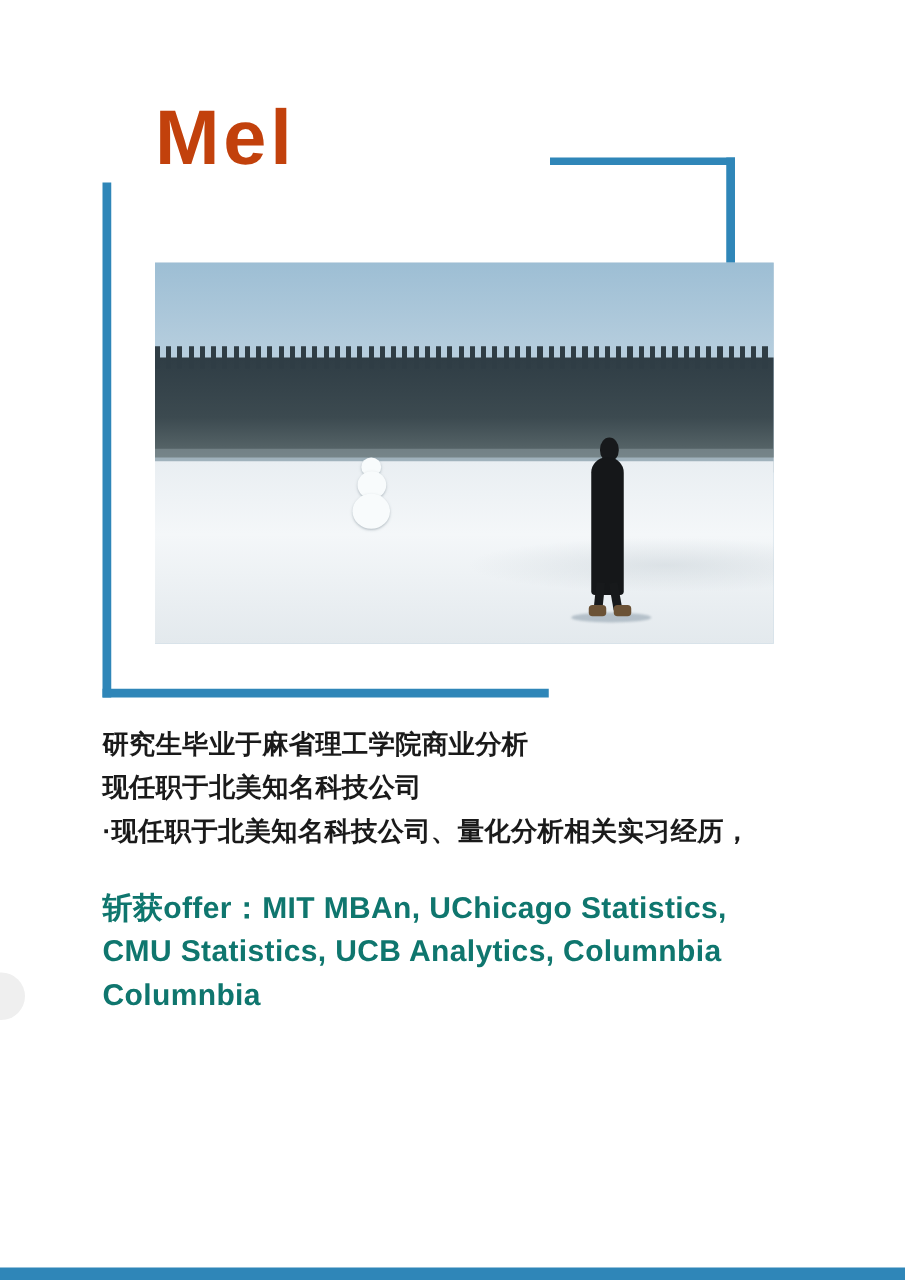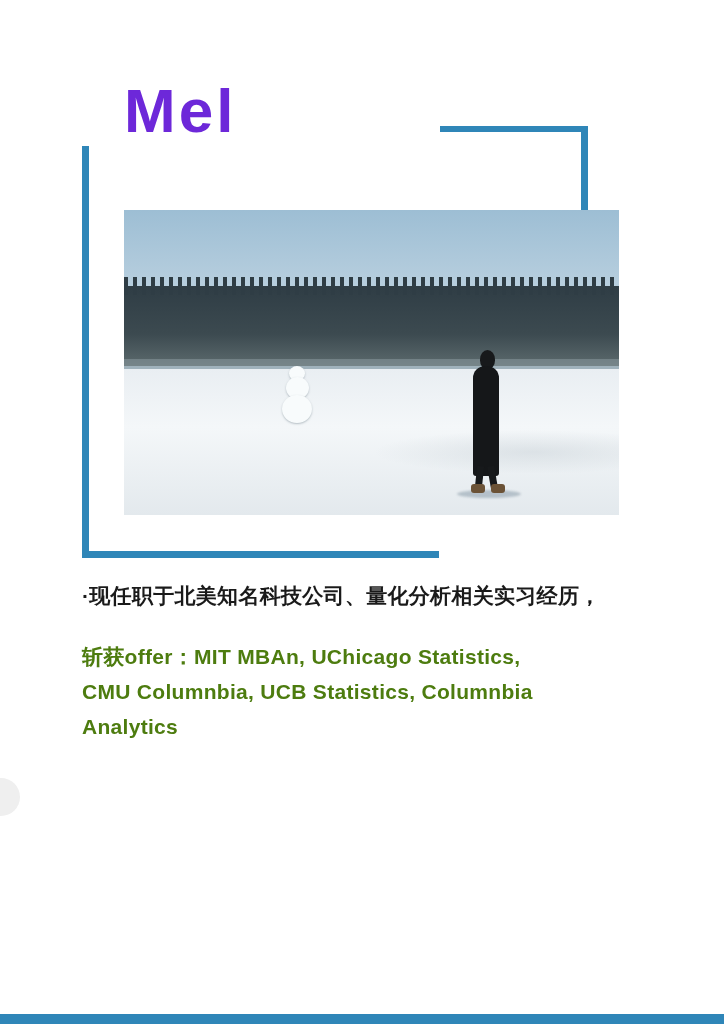--- a/index.html
+++ b/index.html
@@ -77,21 +77,21 @@
   }
 
   
   .name {
     position: absolute;
     left: 124px;
     top: 80px;
     font-size: 62px;
     font-weight: bold;
     letter-spacing: 3px;
-    color: #6d28d9;
+    color: #c2410c;
     line-height: 1;
   }
 
   
   .photo {
     position: absolute;
     left: 124px;
     top: 210px;
     width: 495px;
     height: 305px;
@@ -213,24 +213,24 @@
     font-weight: bold;
     line-height: 35px;
     color: #1a1a1a;
     letter-spacing: .3px;
   }
   .copy .gap {
     height: 26px;
   }
   .offer p {
     margin: 0;
-    font-size: 21px;
+    font-size: 24px;
     font-weight: bold;
     line-height: 35px;
-    color: #4d7c0f;
+    color: #0f766e;
     letter-spacing: .3px;
   }
 </style>
 </head>
 <body>
 
 <div class="corner-arc"></div>
 
 <div class="frame-left"></div>
 <div class="frame-bottom"></div>
@@ -255,22 +255,24 @@
     <div class="head"></div>
     <div class="coat"></div>
     <div class="leg-a"></div>
     <div class="leg-b"></div>
     <div class="boot-a"></div>
     <div class="boot-b"></div>
   </div>
 </div>
 
 <div class="copy">
+  <p>研究生毕业于麻省理工学院商业分析</p>
+  <p>现任职于北美知名科技公司</p>
   <p>·现任职于北美知名科技公司、量化分析相关实习经历，</p>
   <div class="gap"></div>
   <div class="offer">
     <p>斩获offer：MIT MBAn, UChicago Statistics,</p>
-    <p>CMU Columnbia, UCB Statistics, Columnbia</p>
-    <p>Analytics</p>
+    <p>CMU Statistics, UCB Analytics, Columnbia</p>
+    <p>Columnbia</p>
   </div>
 </div>
 
 <div class="bottom-rule"></div>
 
 </body></html>

